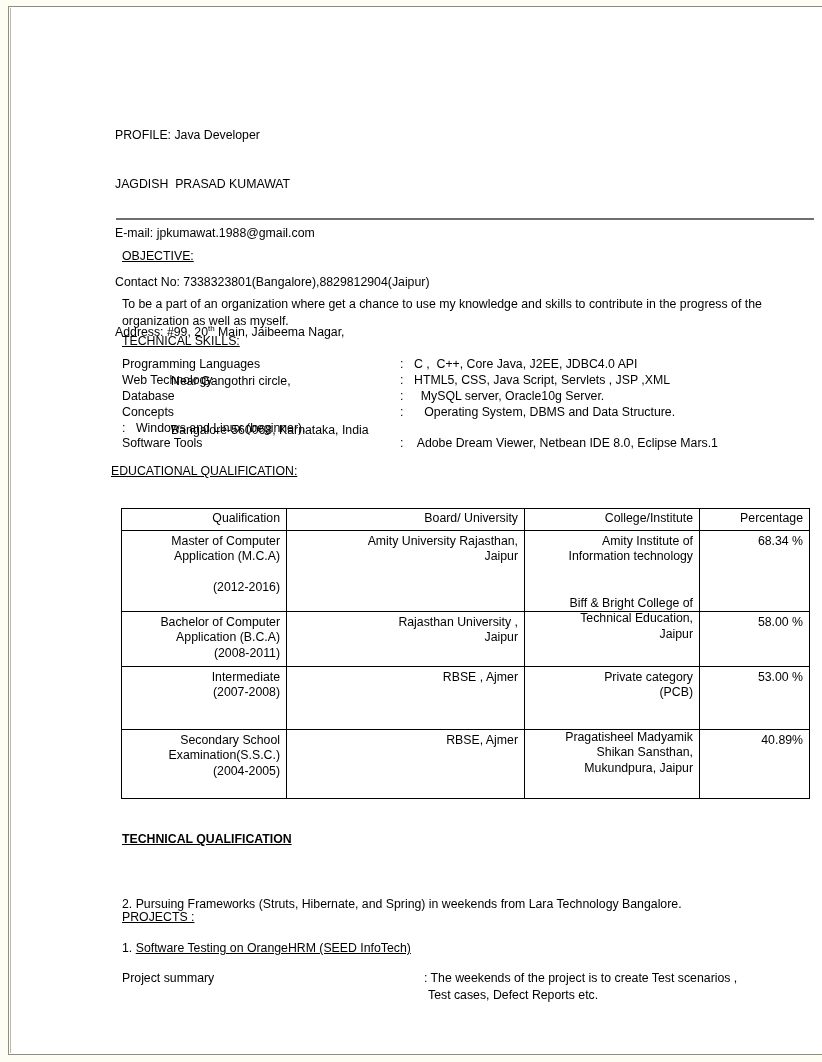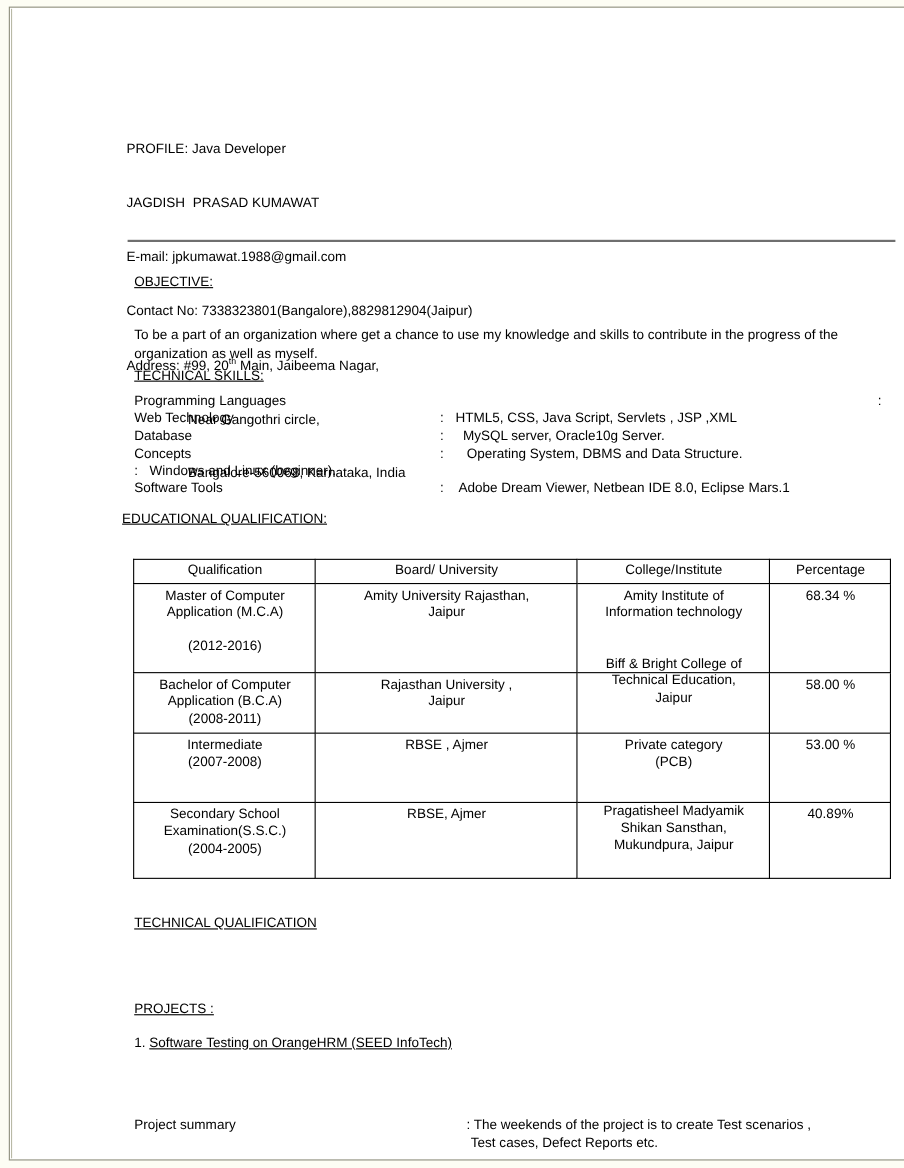--- a/index.html
+++ b/index.html
@@ -84,21 +84,21 @@
     position: absolute;
     font-size: 12.3px;
     line-height: 16.6px;
     white-space: pre;
   }
 
   #objective-head { left: 111px; top: 241px; }
   #objective-text { left: 111px; top: 288px; width: 694px; }
   #skills-head    { left: 111px; top: 326px; }
   #edu-head       { left: 100px; top: 456px; }
-  #techqual-head  { left: 111px; top: 824px; }
+  #techqual-head  { left: 111px; top: 824px; font-weight: bold; }
   #projects-head  { left: 111px; top: 902px; }
   #techqual-list  { left: 111px; top: 855px; }
 
   
   .skills {
     position: absolute;
     left: 111px;
     top: 349px;
     width: 690px;
     font-size: 12.3px;
@@ -124,21 +124,20 @@
     white-space: pre;
   }
   .proj-item .u { text-decoration: underline; }
 
   .summary {
     position: absolute;
     left: 111px;
     top: 962px;
     width: 690px;
     font-size: 12.3px;
-    margin-top: 44px;
   }
   .summary-row {
     display: flex;
     align-items: baseline;
     line-height: 16.6px;
     white-space: pre;
   }
   .summary-label { width: 302px; flex: none; }
   .summary-value { flex: 1; }
   .summary-cont { padding-left: 306px; line-height: 16.6px; white-space: pre; }
@@ -152,21 +151,21 @@
     border-collapse: collapse;
     table-layout: fixed;
     font-size: 12.3px;
   }
   .edu-table col.c1 { width: 165px; }
   .edu-table col.c2 { width: 238px; }
   .edu-table col.c3 { width: 175px; }
   .edu-table col.c4 { width: 110px; }
   .edu-table th, .edu-table td {
     border: 1px solid #000;
-    text-align: center;
+    text-align: right;
     vertical-align: top;
     padding: 3px 6px 3px 7px;
     font-weight: normal;
     line-height: 15.6px;
     white-space: pre-line;
   }
   .edu-table th { height: 13px; padding-top: 2px; padding-bottom: 3px; }
   .edu-table td { height: 56px; }
   .edu-table tr.r-mca td { height: 74px; }
   .edu-table tr.r-bca td { height: 48px; }
@@ -196,20 +195,21 @@
       <div class="rule"></div>
 
       <div class="sec-head" id="objective-head">OBJECTIVE:</div>
       <div class="para" id="objective-text">To be a part of an organization where get a chance to use my knowledge and skills to contribute in the progress of the organization as well as myself.</div>
 
       <div class="sec-head" id="skills-head">TECHNICAL SKILLS:</div>
       <div class="skills">
         <div class="skill-row">
           <span class="skill-label">Programming Languages</span>
           <span class="skill-colon">:</span>
+          <span class="skill-value">C ,  C++, Core Java, J2EE, JDBC4.0 API</span>
         </div>
         <div class="skill-row">
           <span class="skill-label">Web Technology</span>
           <span class="skill-colon">:</span>
           <span class="skill-value">HTML5, CSS, Java Script, Servlets , JSP ,XML</span>
         </div>
         <div class="skill-row">
           <span class="skill-label">Database</span>
           <span class="skill-colon">:</span>
           <span class="skill-value">  MySQL server, Oracle10g Server.</span>
@@ -286,20 +286,21 @@
             <td class="col-college">Pragatisheel Madyamik
 Shikan Sansthan,
 Mukundpura, Jaipur</td>
             <td class="col-percentage">40.89%</td>
           </tr>
         </tbody>
       </table>
 
       <div class="sec-head" id="techqual-head">TECHNICAL QUALIFICATION</div>
       <div class="plain" id="techqual-list">
+        <span style="display:block">2. Pursuing Frameworks (Struts, Hibernate, and Spring) in weekends from Lara Technology Bangalore.</span>
       </div>
 
       <div class="sec-head" id="projects-head">PROJECTS :</div>
       <div class="proj-item"><span>1. </span><span class="u">Software Testing on OrangeHRM (SEED InfoTech)</span></div>
 
       <div class="summary">
         <div class="summary-row">
           <span class="summary-label">Project summary</span>
           <span class="summary-value">: The weekends of the project is to create Test scenarios ,</span>
         </div>

